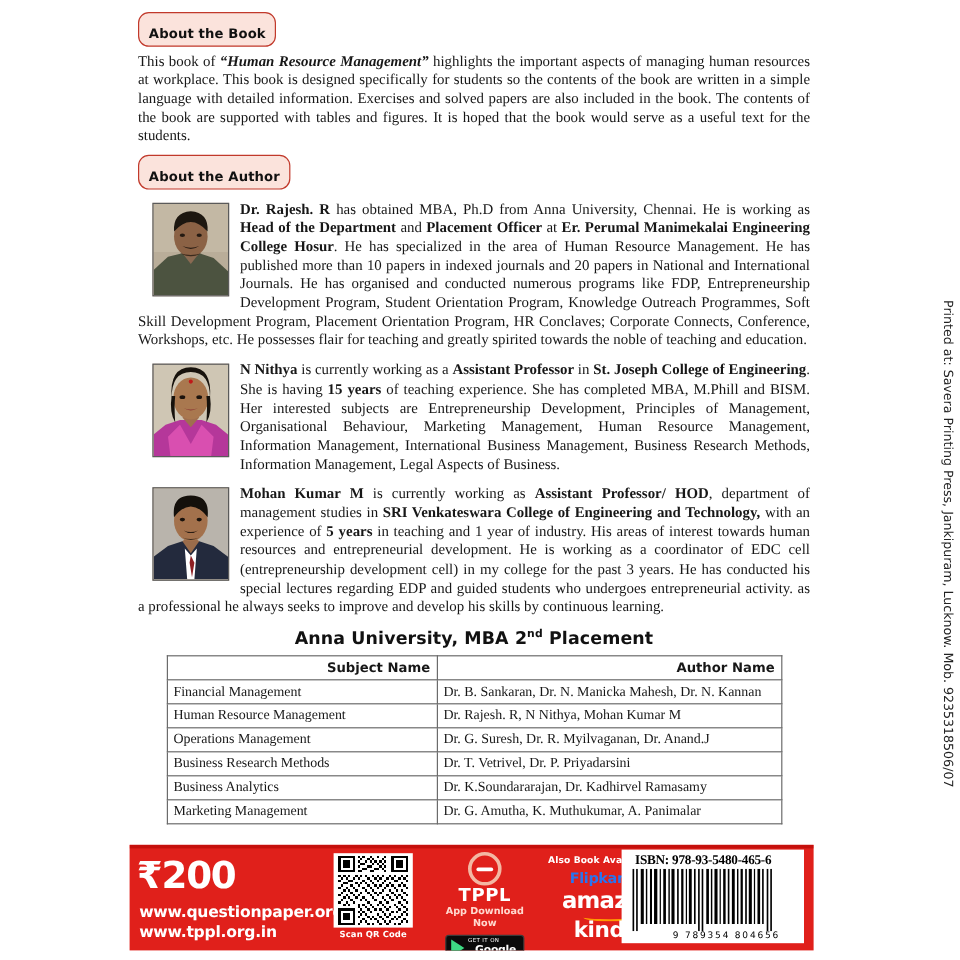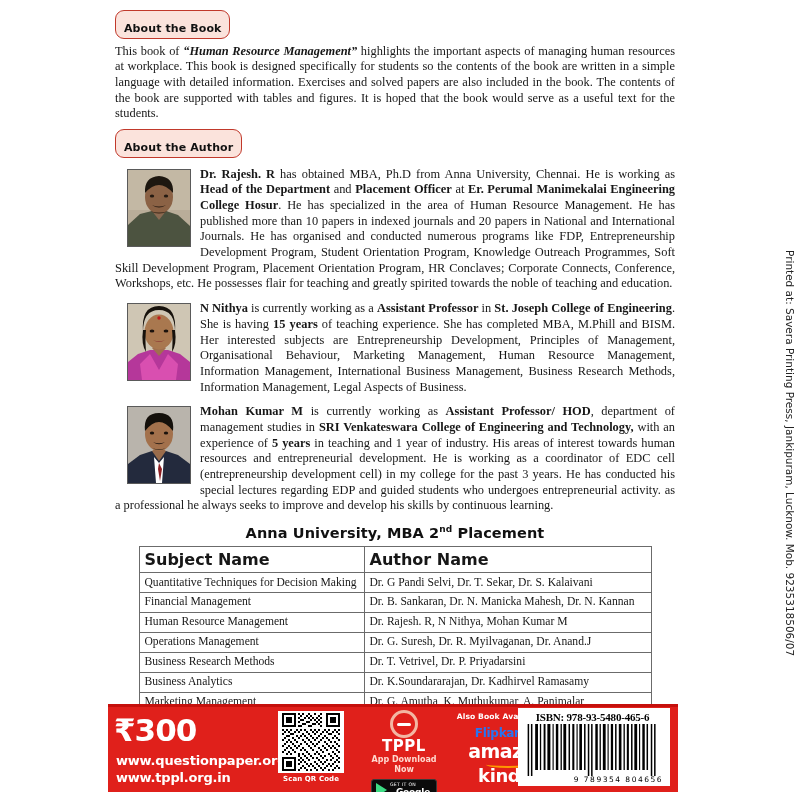--- a/index.html
+++ b/index.html
@@ -106,22 +106,22 @@
     border:1px solid #6b6b6b;
     padding:2.5px 5px;
     font-size:11.6px;
     font-family:"Liberation Serif", serif;
     color:#171717;
     line-height:1.2;
   }
   table.subjects th{
     font-family:"DejaVu Sans", sans-serif;
     font-weight:bold;
-    font-size:16px;
-    text-align:left;
+    font-size:11px;
+    text-align:right;
     padding:3px 5px;
   }
   table.subjects col.c1{width:225px;}
   table.subjects col.c2{width:287px;}
 
   
   .footer{
     position:absolute;
     left:108px; top:704px;
     width:570px; height:88px;
@@ -272,21 +272,21 @@
     font-family:"DejaVu Sans", sans-serif;
     font-weight:bold;font-size:18px;color:#ffffff;
     line-height:1;letter-spacing:-.4px;margin-top:-1px;
   }
   
   .isbn-wrap{
     position:absolute;
     right:8px; top:4px;
     width:152px;
     background:#ffffff;
-    padding:3px 7px 2px 4px;
+    padding:3px 20px 2px 4px;
     box-sizing:border-box;
   }
   .isbn-text{
     text-align:center;
     font-family:"Liberation Serif", serif;
     font-weight:bold;
     font-size:11px;
     color:#000;
     letter-spacing:-.2px;
     margin-bottom:1px;
@@ -392,24 +392,20 @@
             <col class="c1">
             <col class="c2">
           </colgroup>
         <thead>
           <tr>
             <th>Subject Name</th>
             <th>Author Name</th>
           </tr>
         </thead>
         <tbody>
-          <tr>
-              <td>Quantitative Techniques for Decision Making</td>
-              <td>Dr. G Pandi Selvi, Dr. T. Sekar, Dr. S. Kalaivani</td>
-            </tr>
           <tr>
               <td>Financial Management</td>
               <td>Dr. B. Sankaran, Dr. N. Manicka Mahesh, Dr. N. Kannan</td>
             </tr>
           <tr>
               <td>Human Resource Management</td>
               <td>Dr. Rajesh. R, N Nithya, Mohan Kumar M</td>
             </tr>
           <tr>
               <td>Operations Management</td>
@@ -428,21 +424,21 @@
               <td>Dr. G. Amutha, K. Muthukumar, A. Panimalar</td>
             </tr>
         </tbody>
       </table>
     </div>
 
   </div>
 
   <div class="footer">
 
-    <div class="price">₹300</div>
+    <div class="price">₹200</div>
     <div class="urls">
       <div>www.questionpaper.org.in</div>
       <div>www.tppl.org.in</div>
     </div>
 
     <div class="qr-wrap">
       <div class="qr">
         <svg viewBox="0 0 29 29" shape-rendering="crispEdges" aria-hidden="true">
           <rect width="29" height="29" fill="#fff"></rect>
           <g fill="#000">

